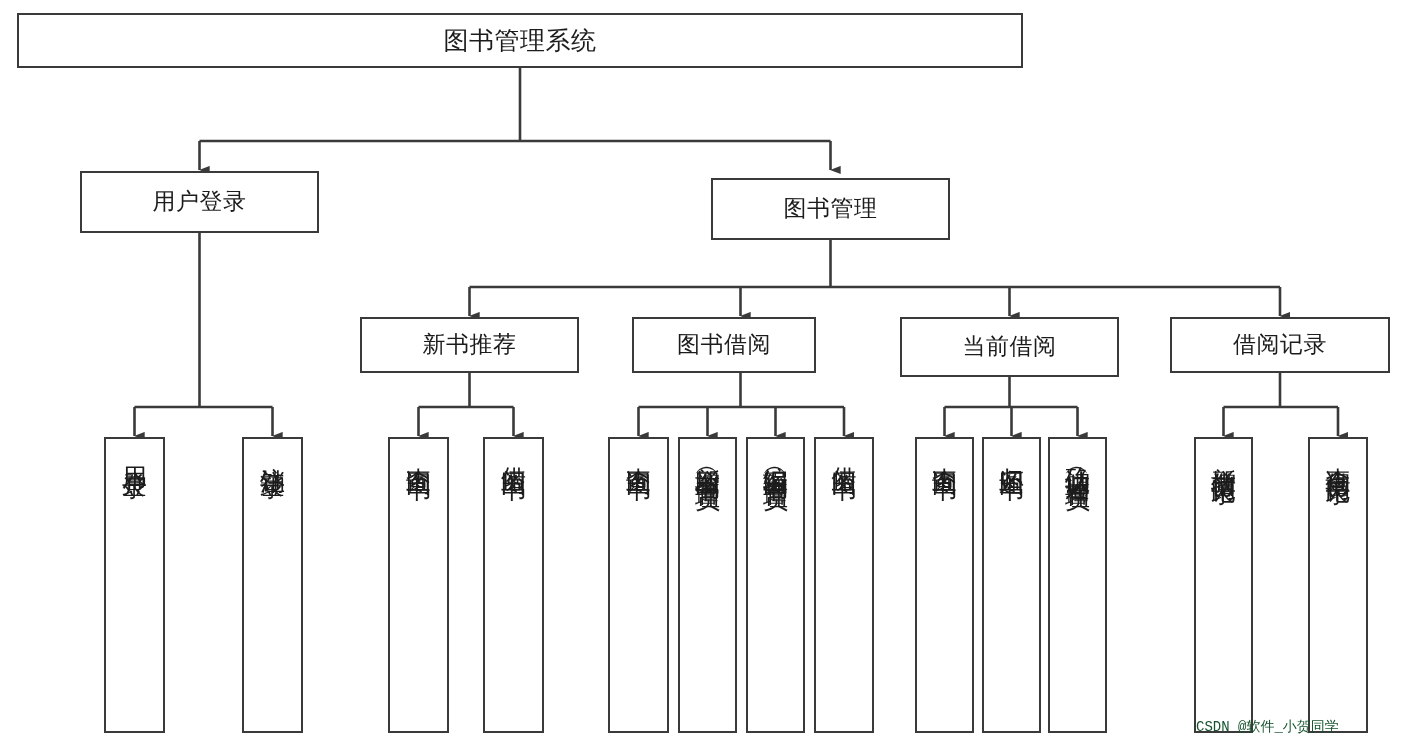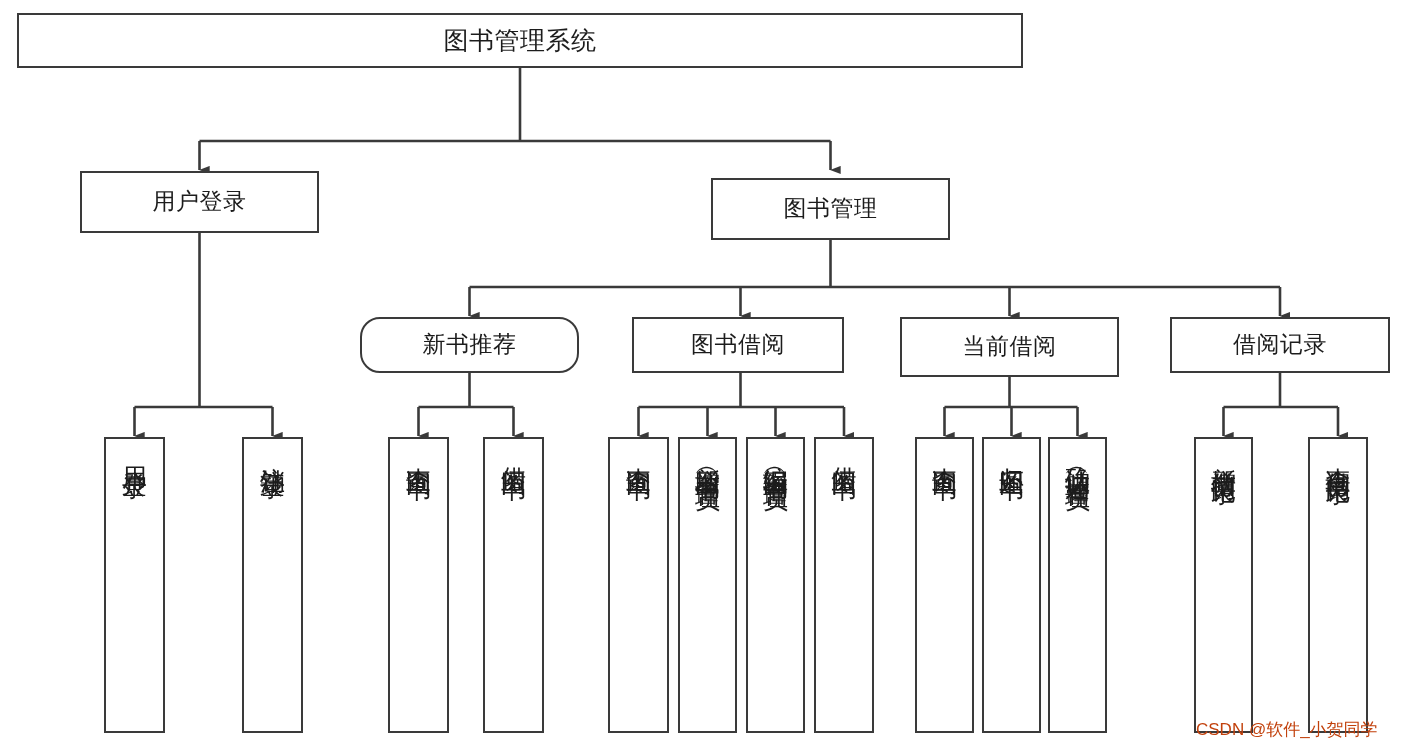--- a/index.html
+++ b/index.html
@@ -61,25 +61,25 @@
   .node.v .node-label {
     writing-mode: vertical-rl;
     text-orientation: upright;
     font-size: 25px;
     line-height: 1.0;
     letter-spacing: 0.12em;
     white-space: nowrap;
   }
   .watermark {
     position: absolute;
-    font-size: 17px;
-    color: #c2410c;
+    font-size: 14px;
+    color: #14532d;
     white-space: nowrap;
     z-index: 3;
-    font-family: Liberation Sans, sans-serif;
+    font-family: Liberation Mono, monospace;
   }
 </style>
 </head>
 <body>
 
 <div id="canvas">
 
   <svg id="wires" viewBox="0 0 1405 747" width="1405" height="747" xmlns="http://www.w3.org/2000/svg">
     <defs>
       <marker id="arrowhead" markerWidth="9" markerHeight="11" refX="4.5" refY="10.2" orient="auto" markerUnits="userSpaceOnUse">
@@ -126,24 +126,24 @@
   <div id="node-layer">
       <div class="node h root" style="left: 17px; top: 13px; width: 1006px; height: 55px;">
         <span class="node-label">图书管理系统</span>
       </div>
       <div class="node h" style="left: 80px; top: 171px; width: 239px; height: 62px;">
         <span class="node-label">用户登录</span>
       </div>
       <div class="node h" style="left: 711px; top: 178px; width: 239px; height: 62px;">
         <span class="node-label">图书管理</span>
       </div>
-      <div class="node h" style="left: 360px; top: 317px; width: 219px; height: 56px; border-radius: 20px;">
+      <div class="node h" style="left: 360px; top: 317px; width: 219px; height: 56px;">
         <span class="node-label">新书推荐</span>
       </div>
-      <div class="node h" style="left: 632px; top: 317px; width: 212px; height: 56px;">
+      <div class="node h" style="left: 632px; top: 317px; width: 184px; height: 56px;">
         <span class="node-label">图书借阅</span>
       </div>
       <div class="node h" style="left: 900px; top: 317px; width: 219px; height: 60px;">
         <span class="node-label">当前借阅</span>
       </div>
       <div class="node h" style="left: 1170px; top: 317px; width: 220px; height: 56px;">
         <span class="node-label">借阅记录</span>
       </div>
       <div class="node v" style="left: 104px; top: 437px; width: 61px; height: 296px;">
         <span class="node-label">用户登录</span>

